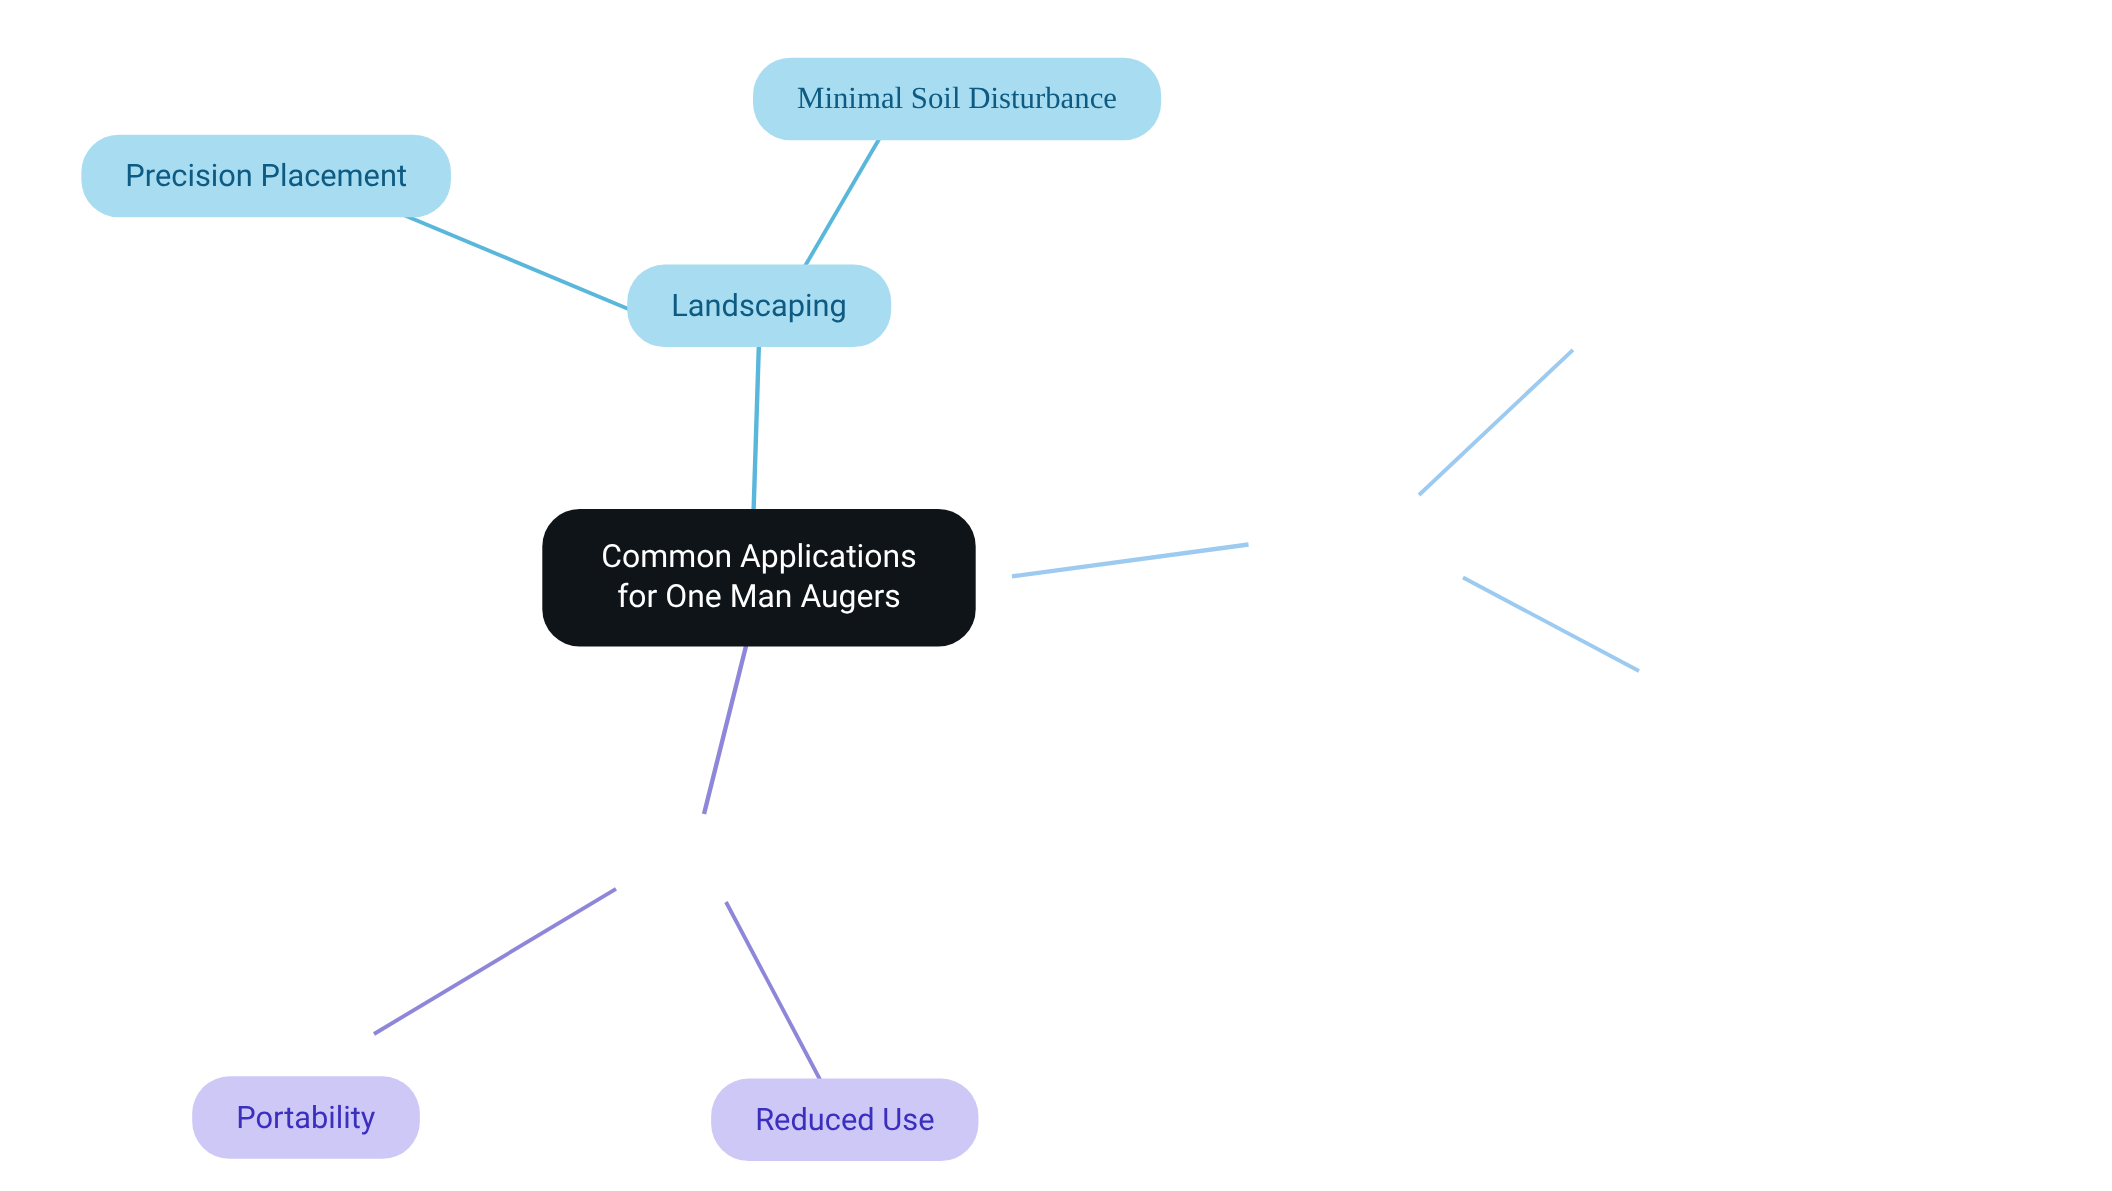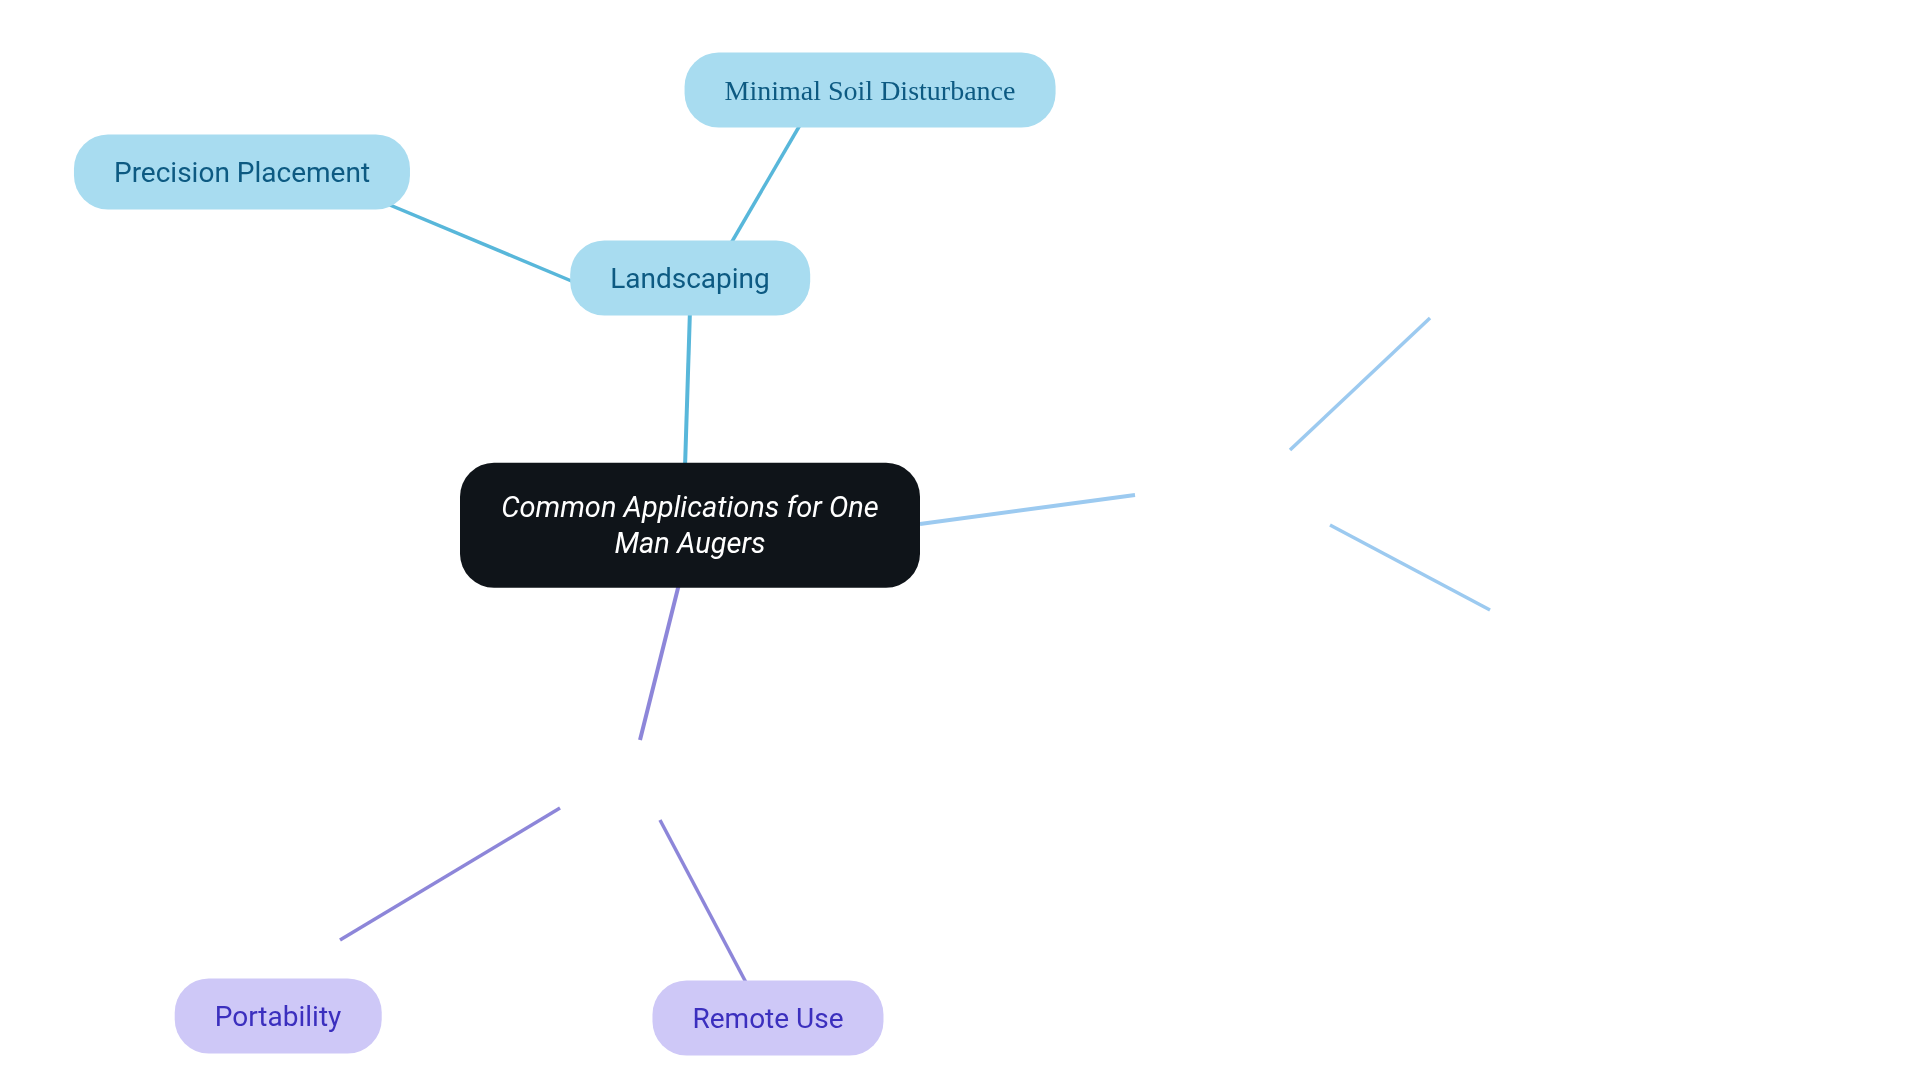--- a/index.html
+++ b/index.html
@@ -35,23 +35,22 @@
     box-sizing: border-box;
     display: flex;
     align-items: center;
     justify-content: center;
   }
   .node.center {
     background: #0f1419;
     color: #ffffff;
     font-size: 29px;
     white-space: normal;
-    width: 460px;
+    width: 394px;
     padding: 26px 40px;
-    font-style: italic;
   }
   .node.landscaping {
     background: #a8dcf0;
     color: #0d5a82;
   }
   .node.fence {
     background: #c6e3fb;
     color: #1c548f;
   }
   .node.utility {
@@ -81,20 +80,20 @@
     <line x1="680" y1="580" x2="640" y2="740" stroke="#8d86d9" stroke-width="4"></line>
 
     <line x1="560" y1="808" x2="340" y2="940" stroke="#8d86d9" stroke-width="3.5"></line>
 
     <line x1="660" y1="820" x2="750" y2="990" stroke="#8d86d9" stroke-width="3.5"></line>
   </svg>
 
   <div class="node center" style="left:690px; top:525px;">Common Applications for One Man Augers</div>
 
   <div class="node landscaping" style="left:690px; top:278px;">Landscaping</div>
-  <div class="node landscaping" style="left:242px; top:172px;">Precision Placement</div>
+  <div class="node landscaping" style="left:242px; top:160px;">Precision Placement</div>
   <div class="node landscaping" style="left:870px; top:90px;font-family:Liberation Serif, serif;">Minimal Soil Disturbance</div>
 
 
   <div class="node utility" style="left:278px; top:968px;margin-top:48px;">Portability</div>
-  <div class="node utility" style="left:768px; top:1018px;">Remote Use</div>
+  <div class="node utility" style="left:768px; top:1018px;">Reduced Use</div>
 
 </div>
 
 </body></html>

